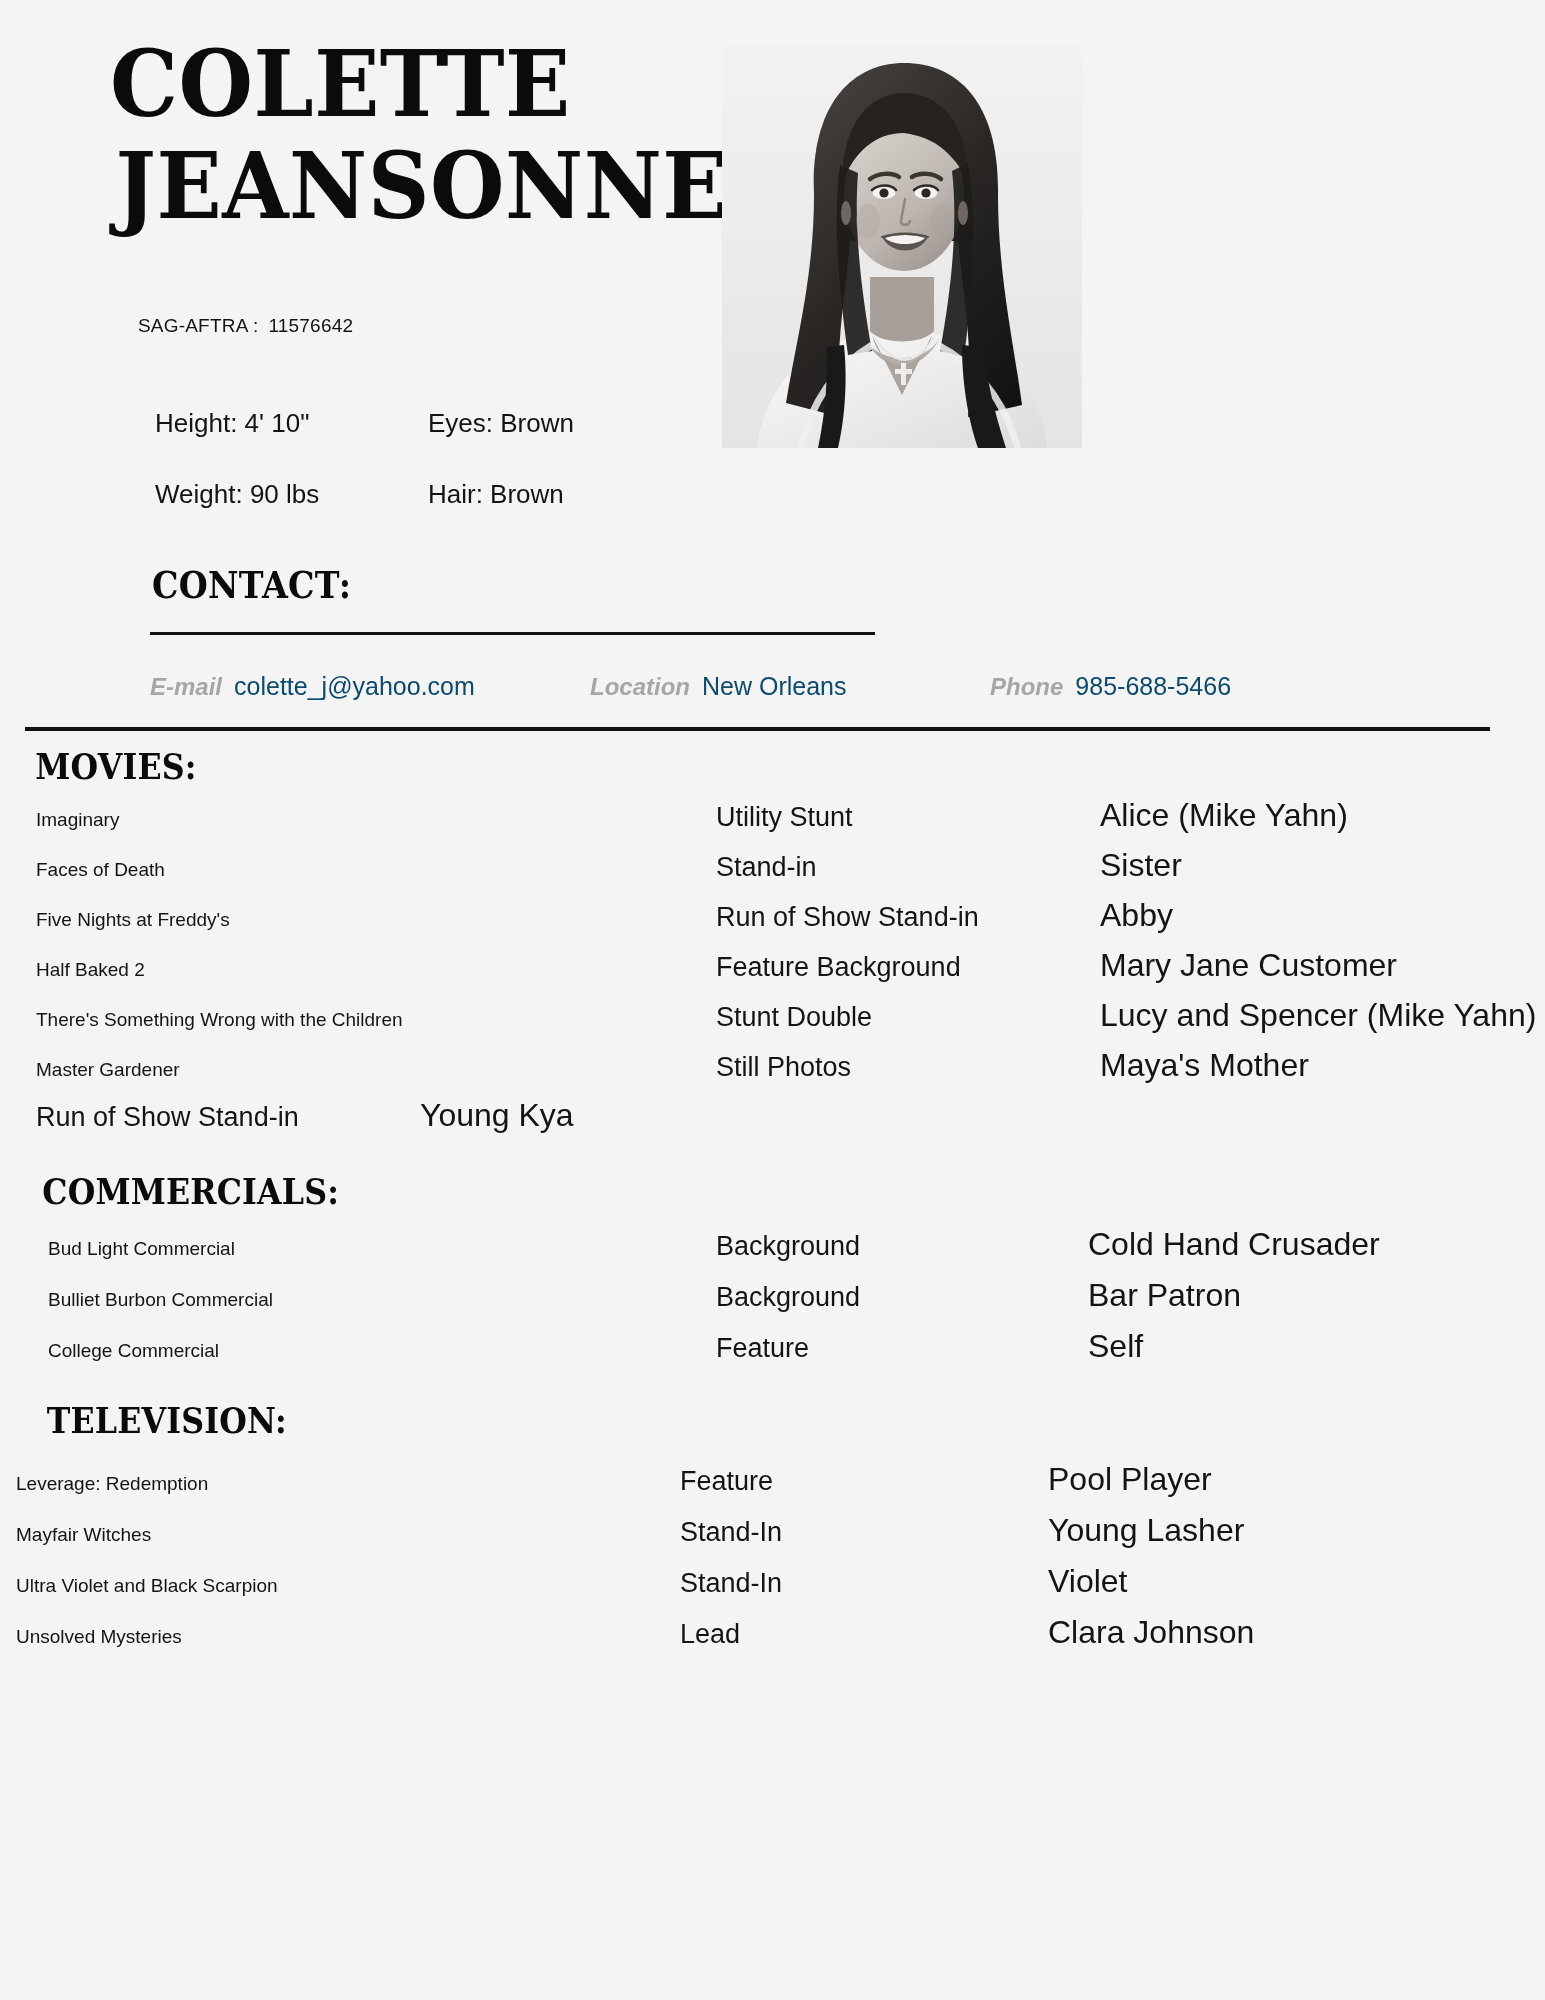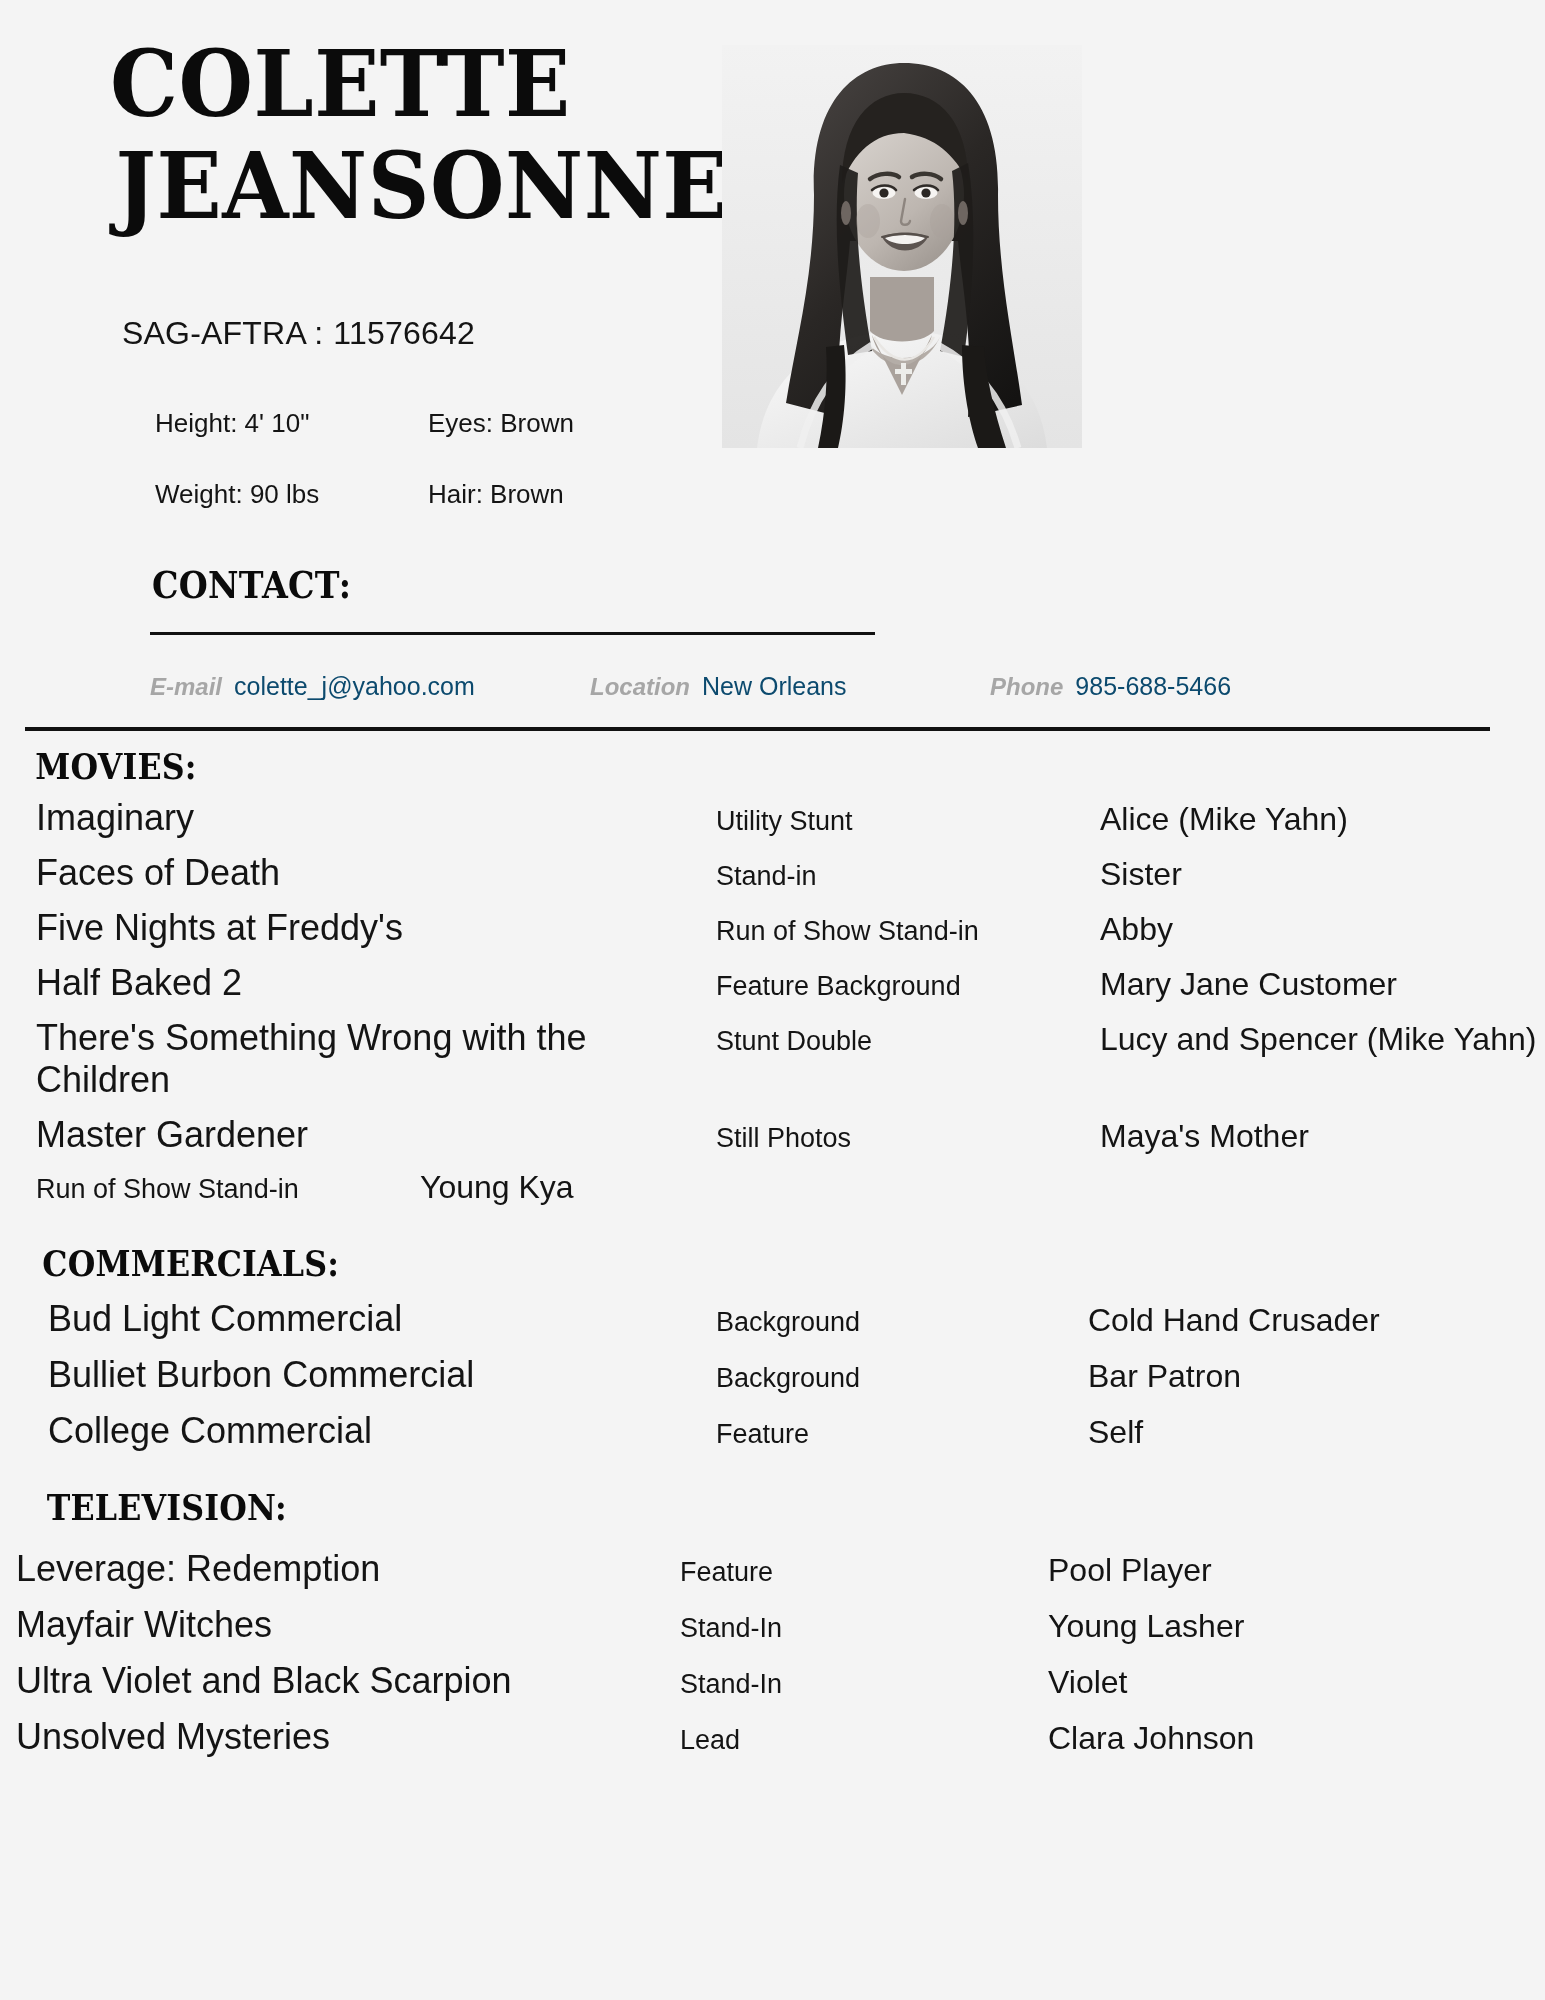--- a/index.html
+++ b/index.html
@@ -37,23 +37,23 @@
     transform: scaleX(0.93);
     transform-origin: left center;
   }
   .name-line.second {
     margin-top: 8px;
     padding-left: 6px;
   }
 
   .union {
     position: absolute;
-    left: 122px;
+    left: 138px;
     top: 315px;
-    font-size: 32px;
+    font-size: 19px;
     letter-spacing: 0.2px;
     color: #141414;
     white-space: nowrap;
   }
   .union .num { margin-left: 10px; }
 
   .stats {
     position: absolute;
     left: 155px;
     top: 408px;
@@ -159,21 +159,21 @@
   .section-title.movies   { padding-left: 40px; }
   .section-title.commercials { padding-left: 48px; margin-top: 36px; }
   .section-title.television  { padding-left: 53px; margin-top: 34px; }
 
   .credit-row {
     display: flex;
     align-items: baseline;
     margin-bottom: 12px;
   }
   .credit-title {
-    font-size: 36px;
+    font-size: 19px;
     color: #141414;
   }
   .credit-role {
     font-size: 27px;
     color: #141414;
   }
   .credit-char {
     font-size: 32px;
     color: #141414;
   }

